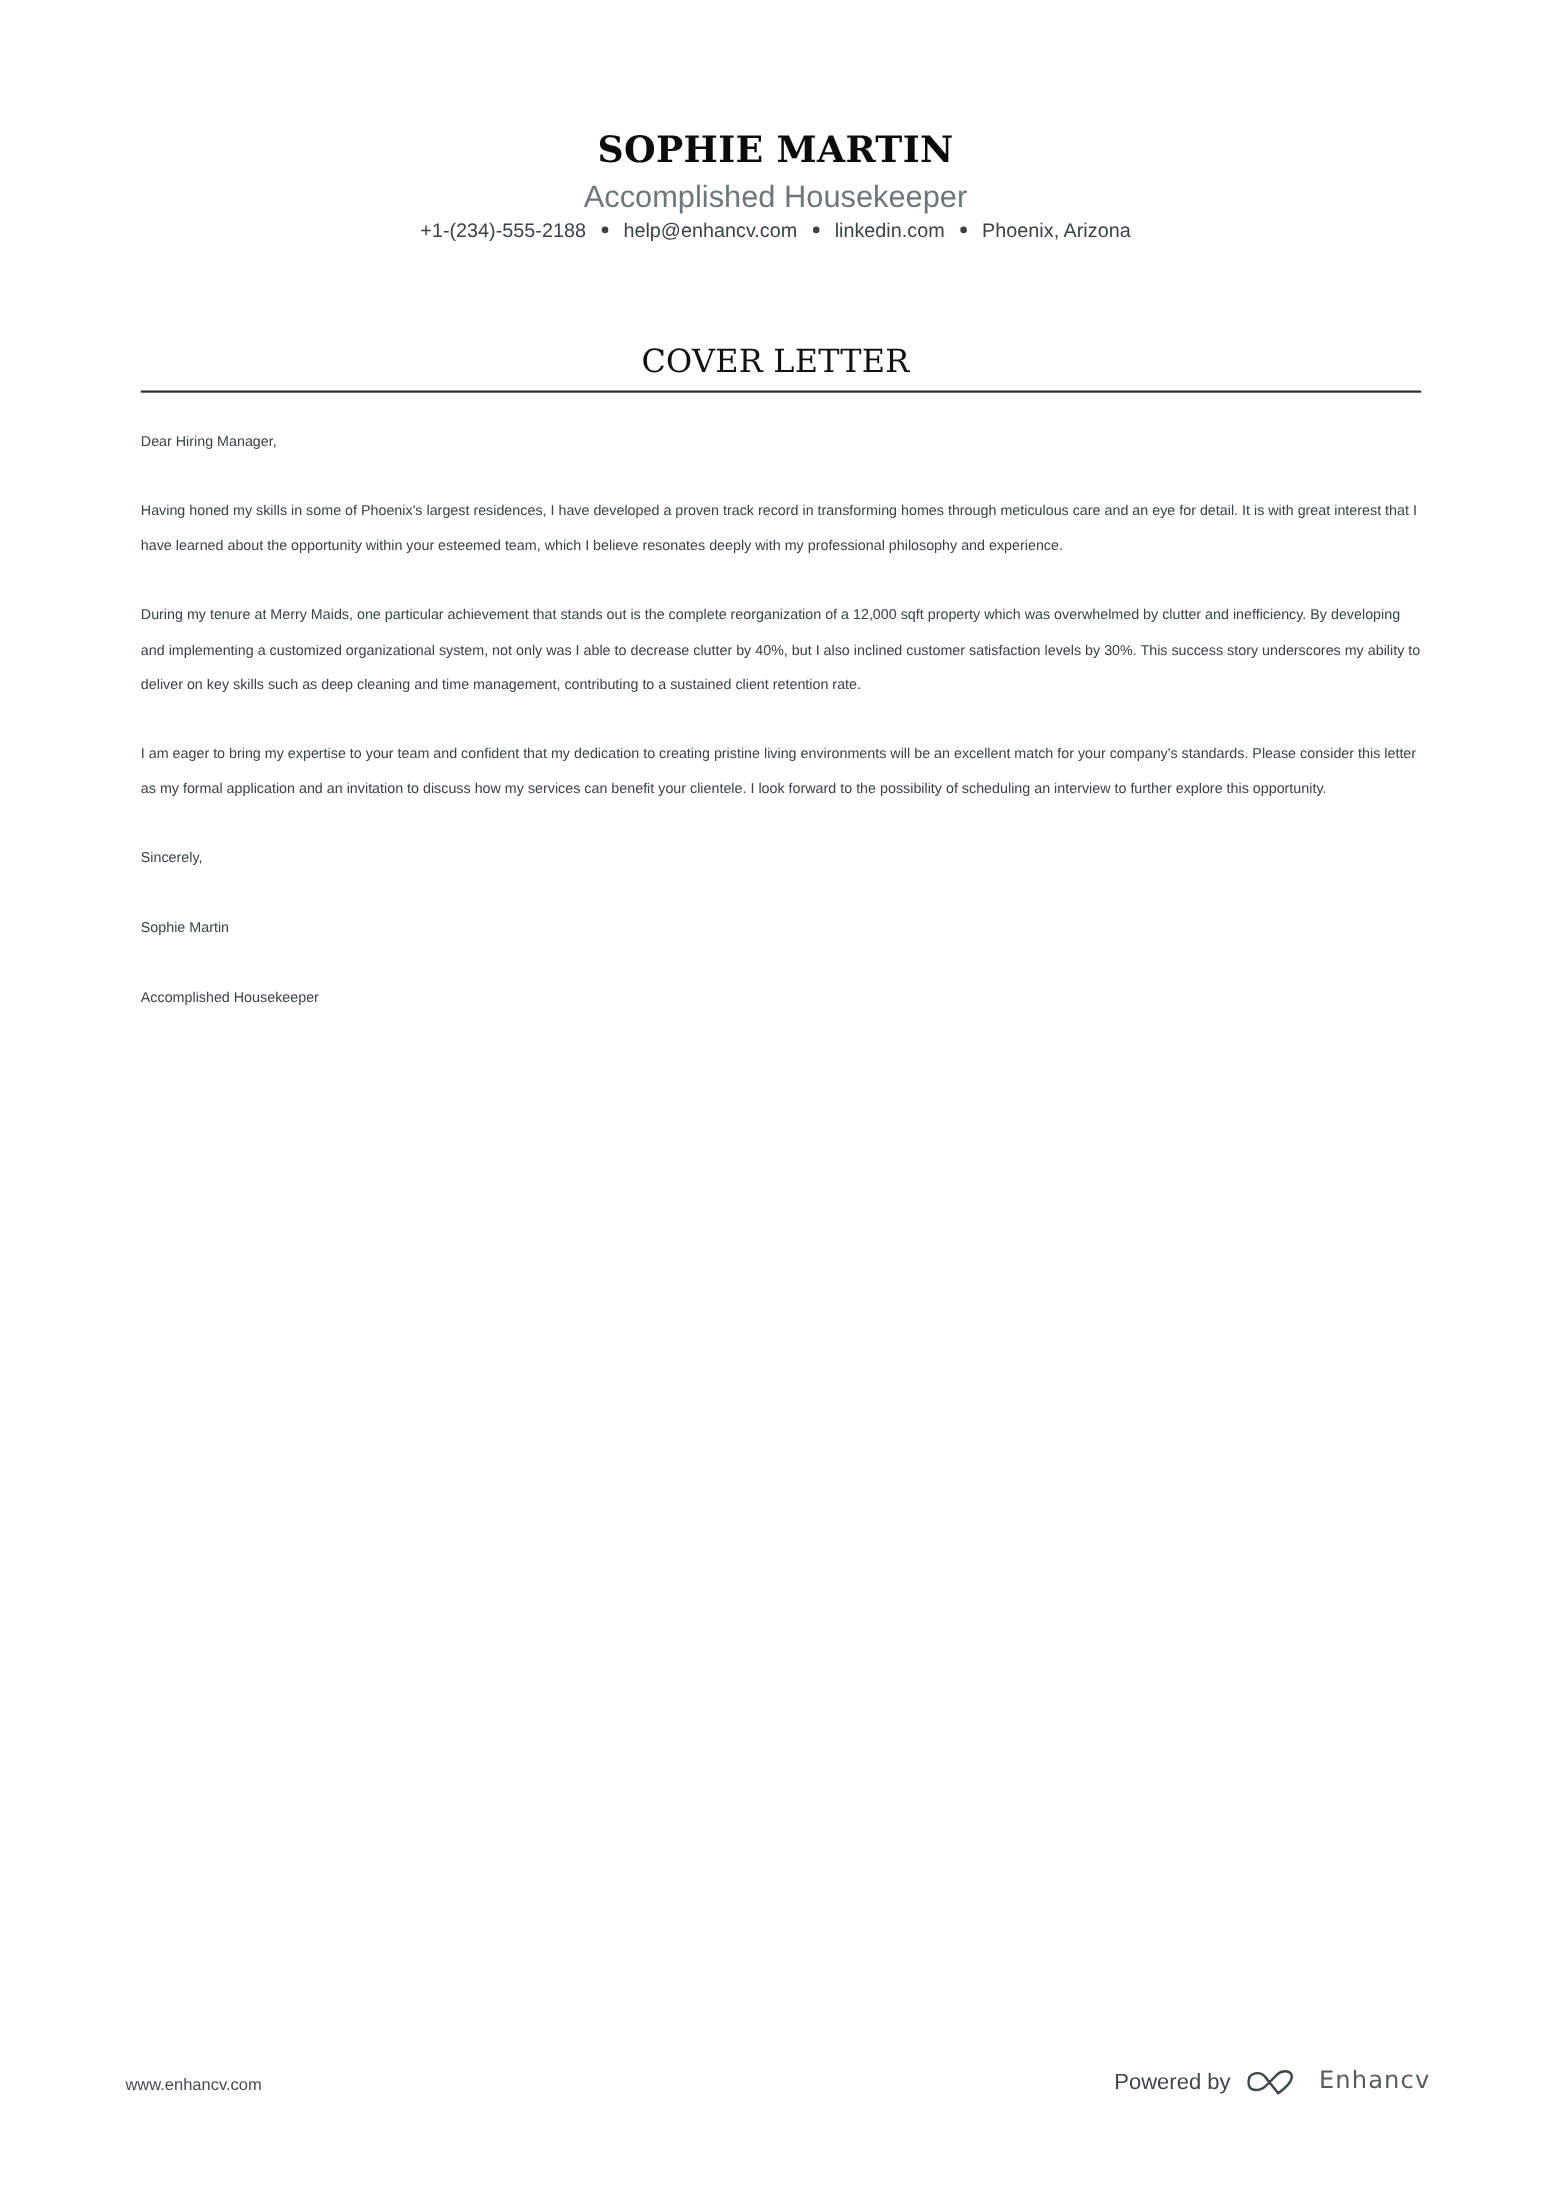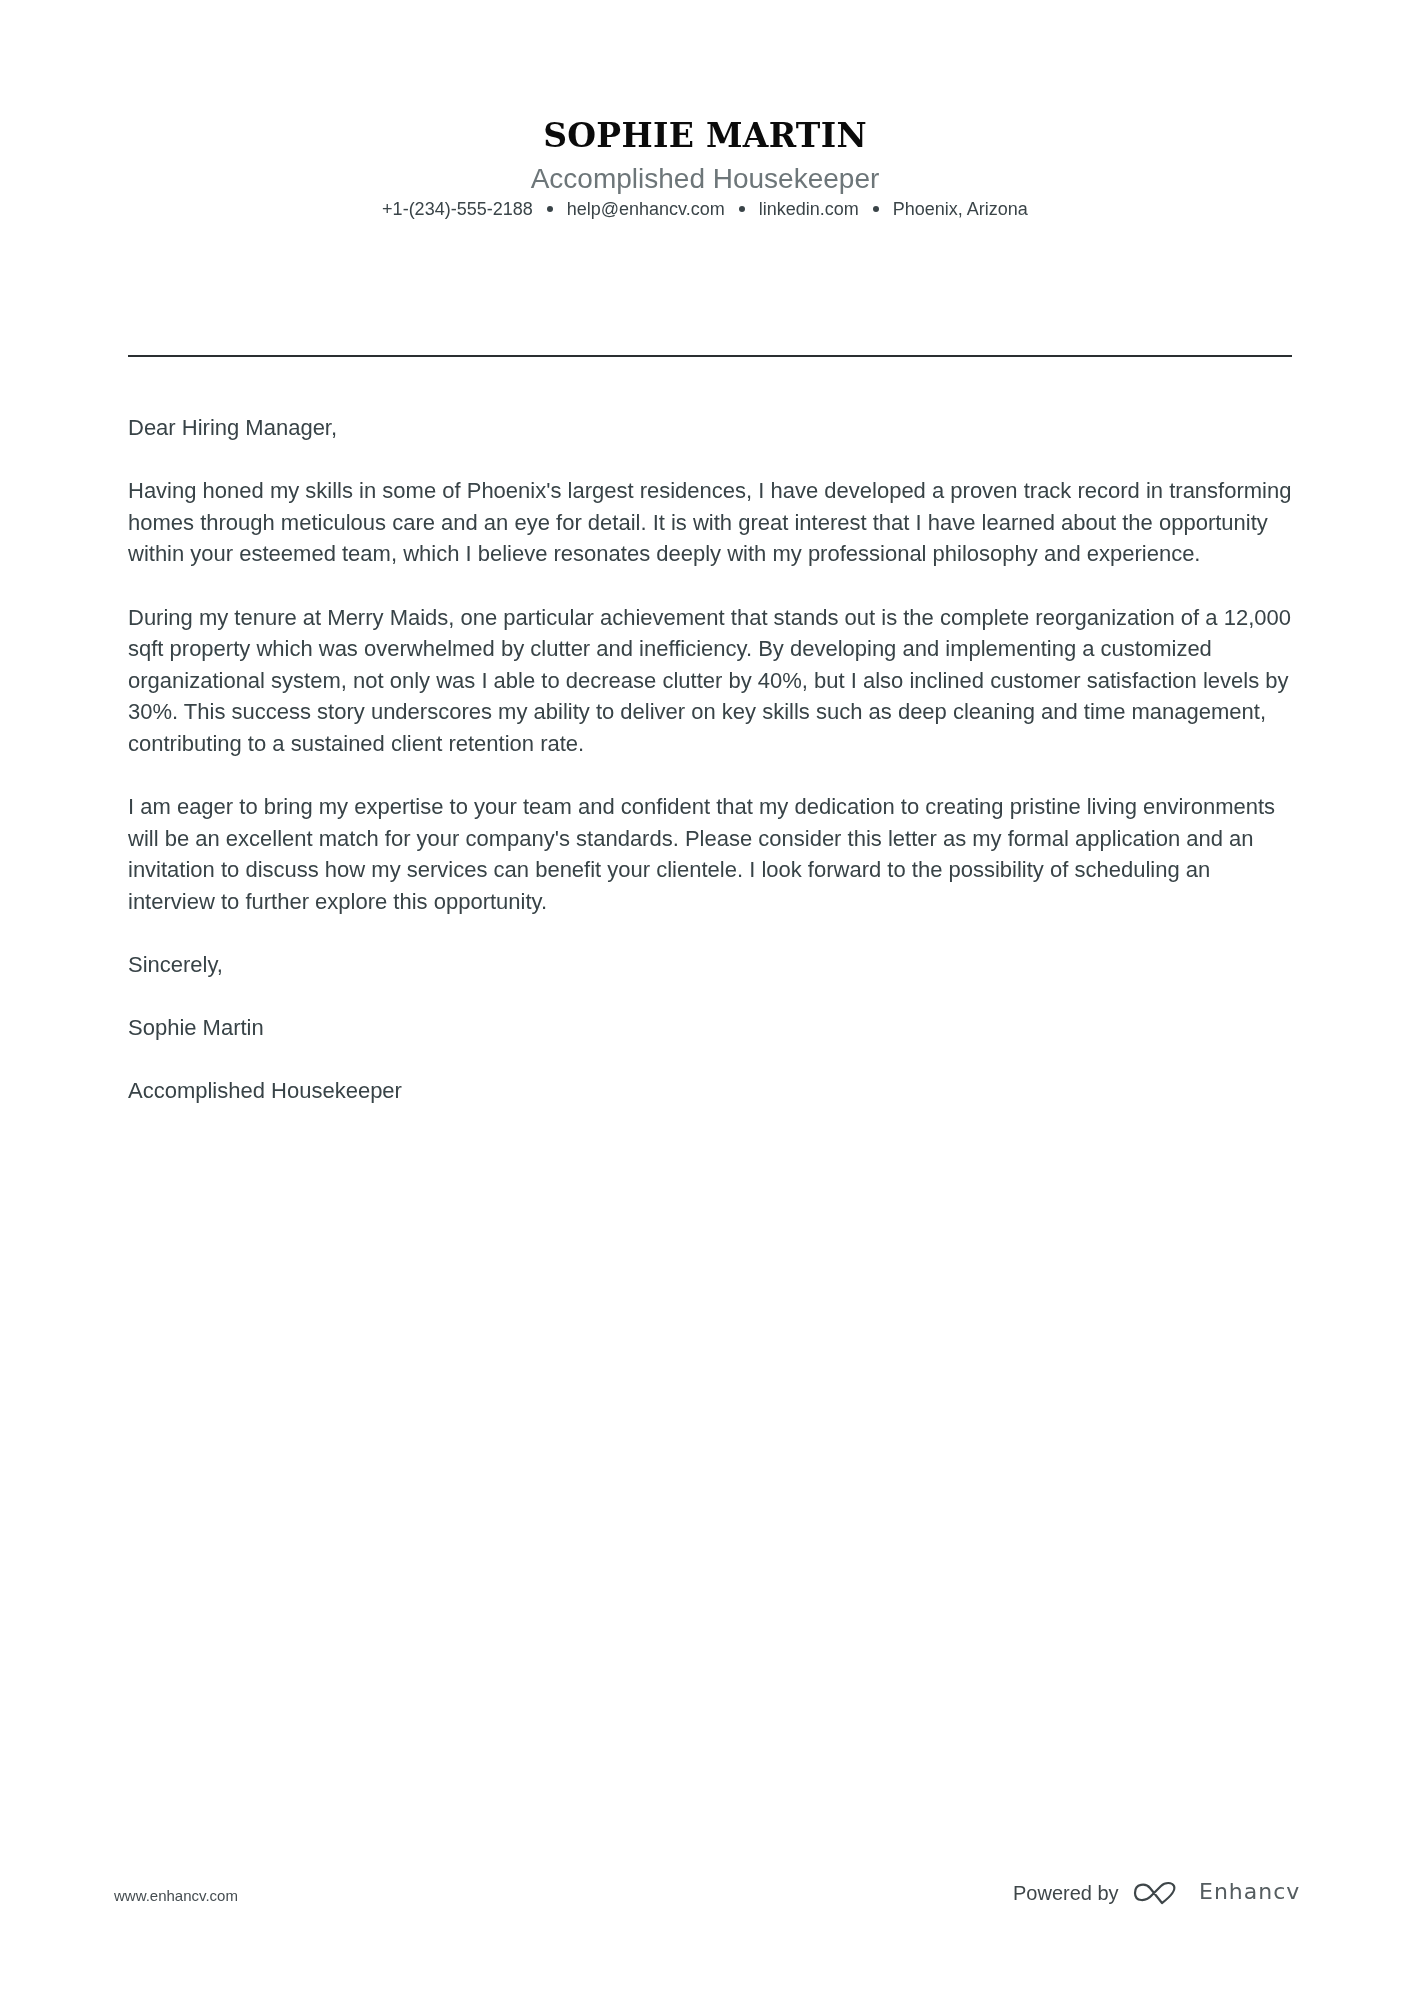--- a/index.html
+++ b/index.html
@@ -29,21 +29,21 @@
     .section-title {
       position: absolute; left: 0; width: 1410px; top: 310px; text-align: center;
       font-family: "DejaVu Serif", "Liberation Serif", serif;
       font-size: 29px; line-height: 36px; color: #111111; letter-spacing: 0.2px;
     }
     .rule { position: absolute; left: 128px; top: 355px; width: 1164px; height: 2px; background: #2a2f31; }
 
     .letter {
       position: absolute; left: 128px; top: 385px; width: 1168px;
       font-family: "Liberation Sans", "DejaVu Sans", sans-serif;
-      font-size: 22px; line-height: 31.6px; color: #384347; margin-top: 27px;
+      font-size: 13px; line-height: 31.6px; color: #384347;
     }
     .letter p { margin: 0 0 31.6px 0; }
 
     .footer-url {
       position: absolute; left: 114px; top: 1886px;
       font-family: "Liberation Sans", "DejaVu Sans", sans-serif;
       font-size: 15px; line-height: 20px; color: #444c50;
     }
     .powered {
       position: absolute; left: 1013px; top: 1882px;
@@ -69,20 +69,21 @@
       <span>+1-(234)-555-2188</span>
       <span class="sep"></span>
       <span>help@enhancv.com</span>
       <span class="sep"></span>
       <span>linkedin.com</span>
       <span class="sep"></span>
       <span>Phoenix, Arizona</span>
     </div>
   </div>
 
+  <div class="section-title">COVER LETTER</div>
   <div class="rule"></div>
 
   <div class="letter">
     <p>Dear Hiring Manager,</p>
     <p>Having honed my skills in some of Phoenix's largest residences, I have developed a proven track record in transforming homes through meticulous care and an eye for detail. It is with great interest that I have learned about the opportunity within your esteemed team, which I believe resonates deeply with my professional philosophy and experience.</p>
     <p>During my tenure at Merry Maids, one particular achievement that stands out is the complete reorganization of a 12,000 sqft property which was overwhelmed by clutter and inefficiency. By developing and implementing a customized organizational system, not only was I able to decrease clutter by 40%, but I also inclined customer satisfaction levels by 30%. This success story underscores my ability to deliver on key skills such as deep cleaning and time management, contributing to a sustained client retention rate.</p>
     <p>I am eager to bring my expertise to your team and confident that my dedication to creating pristine living environments will be an excellent match for your company's standards. Please consider this letter as my formal application and an invitation to discuss how my services can benefit your clientele. I look forward to the possibility of scheduling an interview to further explore this opportunity.</p>
     <p>Sincerely,</p>
     <p>Sophie Martin</p>
     <p>Accomplished Housekeeper</p>

